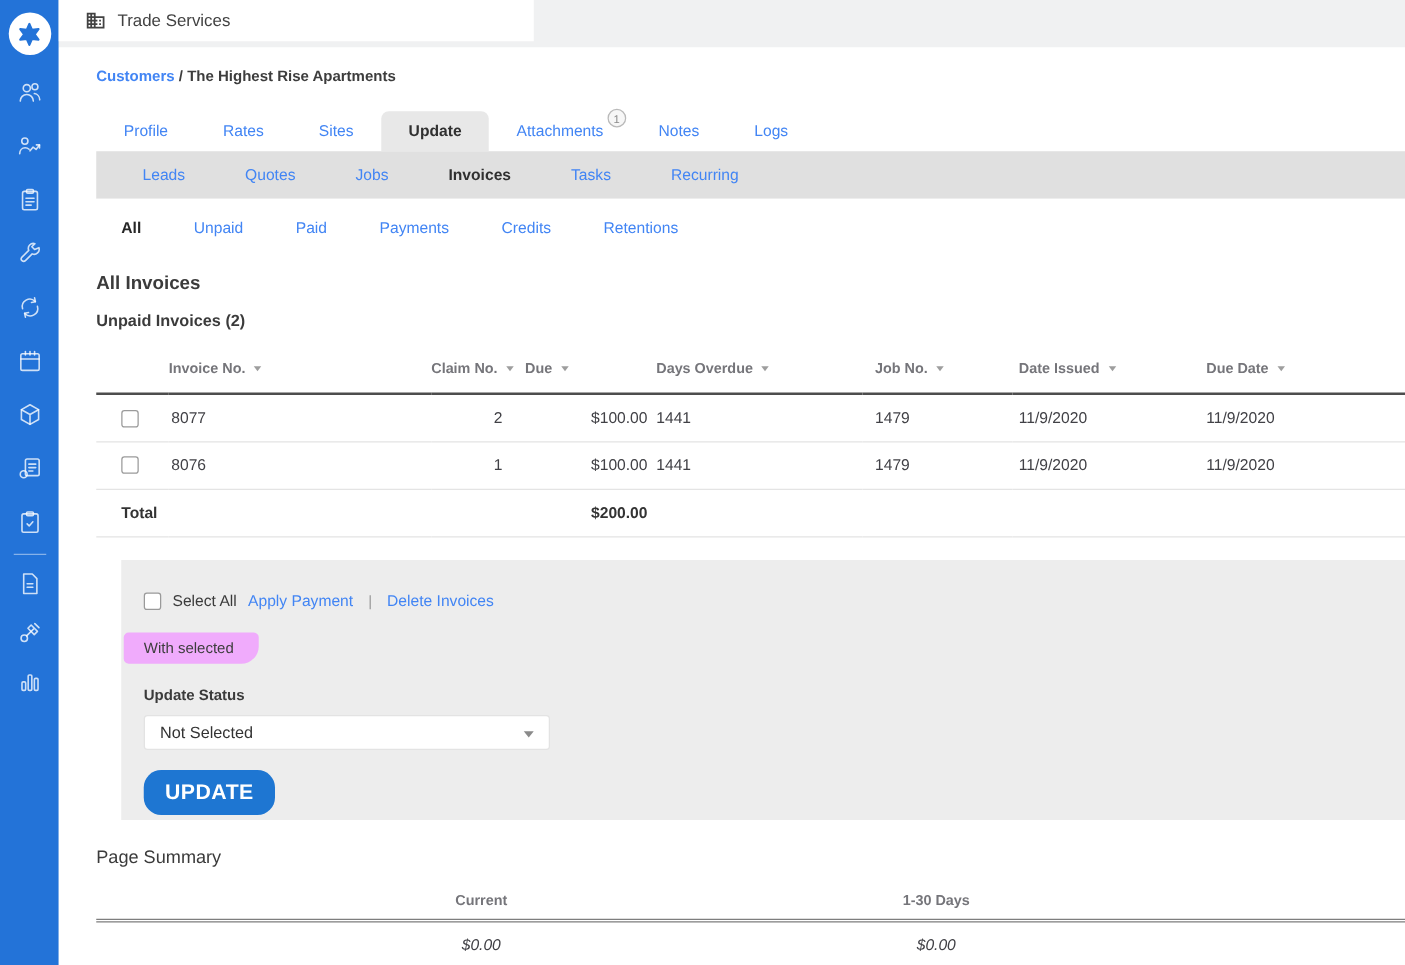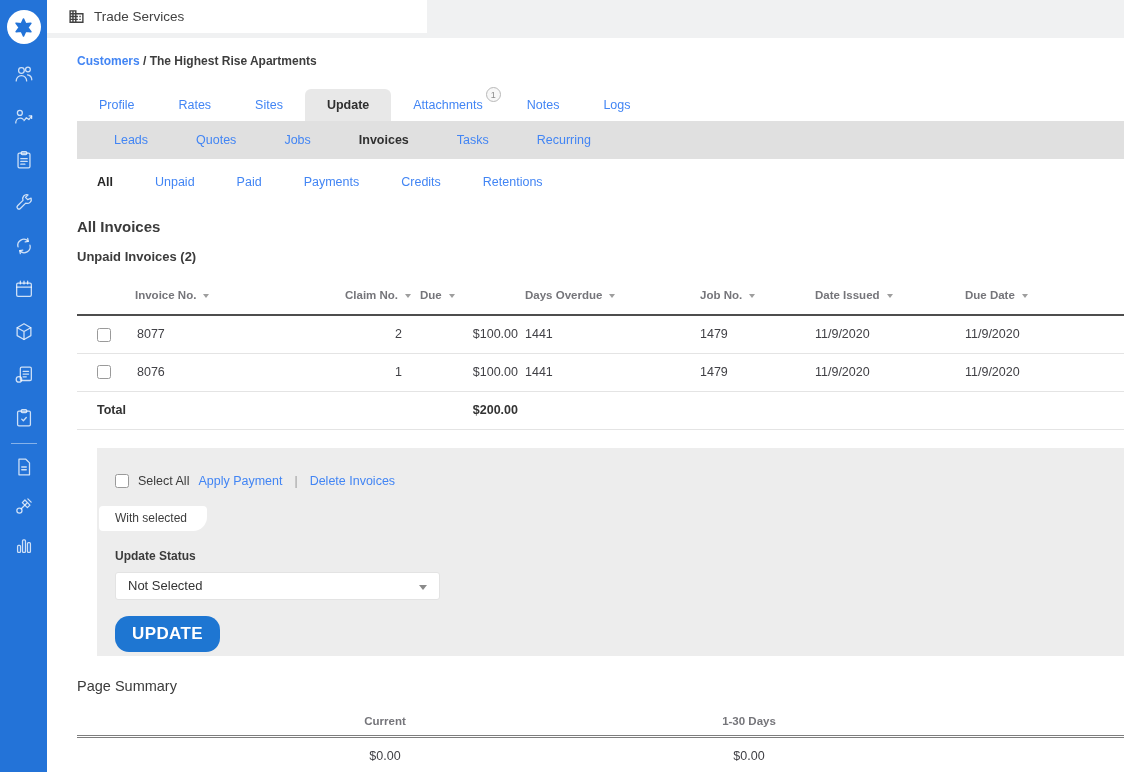--- a/index.html
+++ b/index.html
@@ -65,32 +65,32 @@
   td.col-cb { padding-left:20px; }
   tr.total-row td { font-weight:bold; color:#333; }
   tr.total-row td:first-child { padding-left:20px; }
 
   
   .panel { margin-top:18px; margin-left:20px; width:calc(100% - 20px); height:208px; background:#ededed; }
   .panel-row1 { display:flex; align-items:center; padding-top:26px; padding-left:18px; gap:9px; }
   .panel-row1 .lbl { font-size:12.5px; color:#3b3b3b; }
   .panel-link { font-size:12.5px; color:#4285f4; cursor:pointer; text-decoration:none; }
   .panel-sep { font-size:12px; color:#9a9a9a; padding:0 3px; }
-  .with-selected { display:inline-block; margin-top:18px; margin-left:2px; background:#ffffff; color:#3d3d3d; font-size:12px; padding:5px 20px 6px 16px; border-radius:4px 4px 14px 4px; }
+  .with-selected { display:inline-block; margin-top:18px; margin-left:2px; background:#f0abfc; color:#3d3d3d; font-size:12px; padding:5px 20px 6px 16px; border-radius:4px 4px 14px 4px; }
   .update-label { margin-top:18px; margin-left:18px; font-size:12px; font-weight:bold; color:#3b3b3b; }
   .select-box { position:relative; margin-top:9px; margin-left:18px; width:325px; height:28px; background:#fff; border:1px solid #e3e3e3; border-radius:3px; display:flex; align-items:center; padding-left:12px; font-size:13px; color:#333; cursor:pointer;text-align:center; }
   .select-caret { position:absolute; right:12px; top:12px; width:0; height:0; border-left:4px solid transparent; border-right:4px solid transparent; border-top:5px solid #8a8a8a; }
   .update-btn { margin-top:16px; margin-left:18px; background:#1e76d2; color:#fff; border:none; border-radius:14px; font-size:17px; font-weight:bold; letter-spacing:0.4px; padding:8px 17px; cursor:pointer; font-family:"Liberation Sans", sans-serif; }
 
   
   .summary-title { margin-top:22px; font-size:14.5px; font-weight:normal; color:#3b3b3b; }
   .sum-table { margin-top:16px; width:100%; }
   .sum-head { position:relative; height:28px; border-bottom:3px double #7e7e7e; }
   .sum-head span { position:absolute; bottom:8px; transform:translateX(-50%); font-size:11.5px; font-weight:bold; color:#75757a; }
-  .sum-vals { position:relative; height:36px; border-bottom:1px solid #e4e4e4; }
+  .sum-vals { position:relative; height:36px; border-bottom:1px solid #e4e4e4;font-style:italic; }
   .sum-vals span { position:absolute; top:11px; transform:translateX(-50%); font-size:12.5px; color:#414146; }
   .pos-1 { left:308px; } .pos-2 { left:653px;margin-left:19px; }
 </style>
 </head>
 <body>
 
 <div class="app">
 
   <div class="sidebar">
     <div class="logo-circle">

